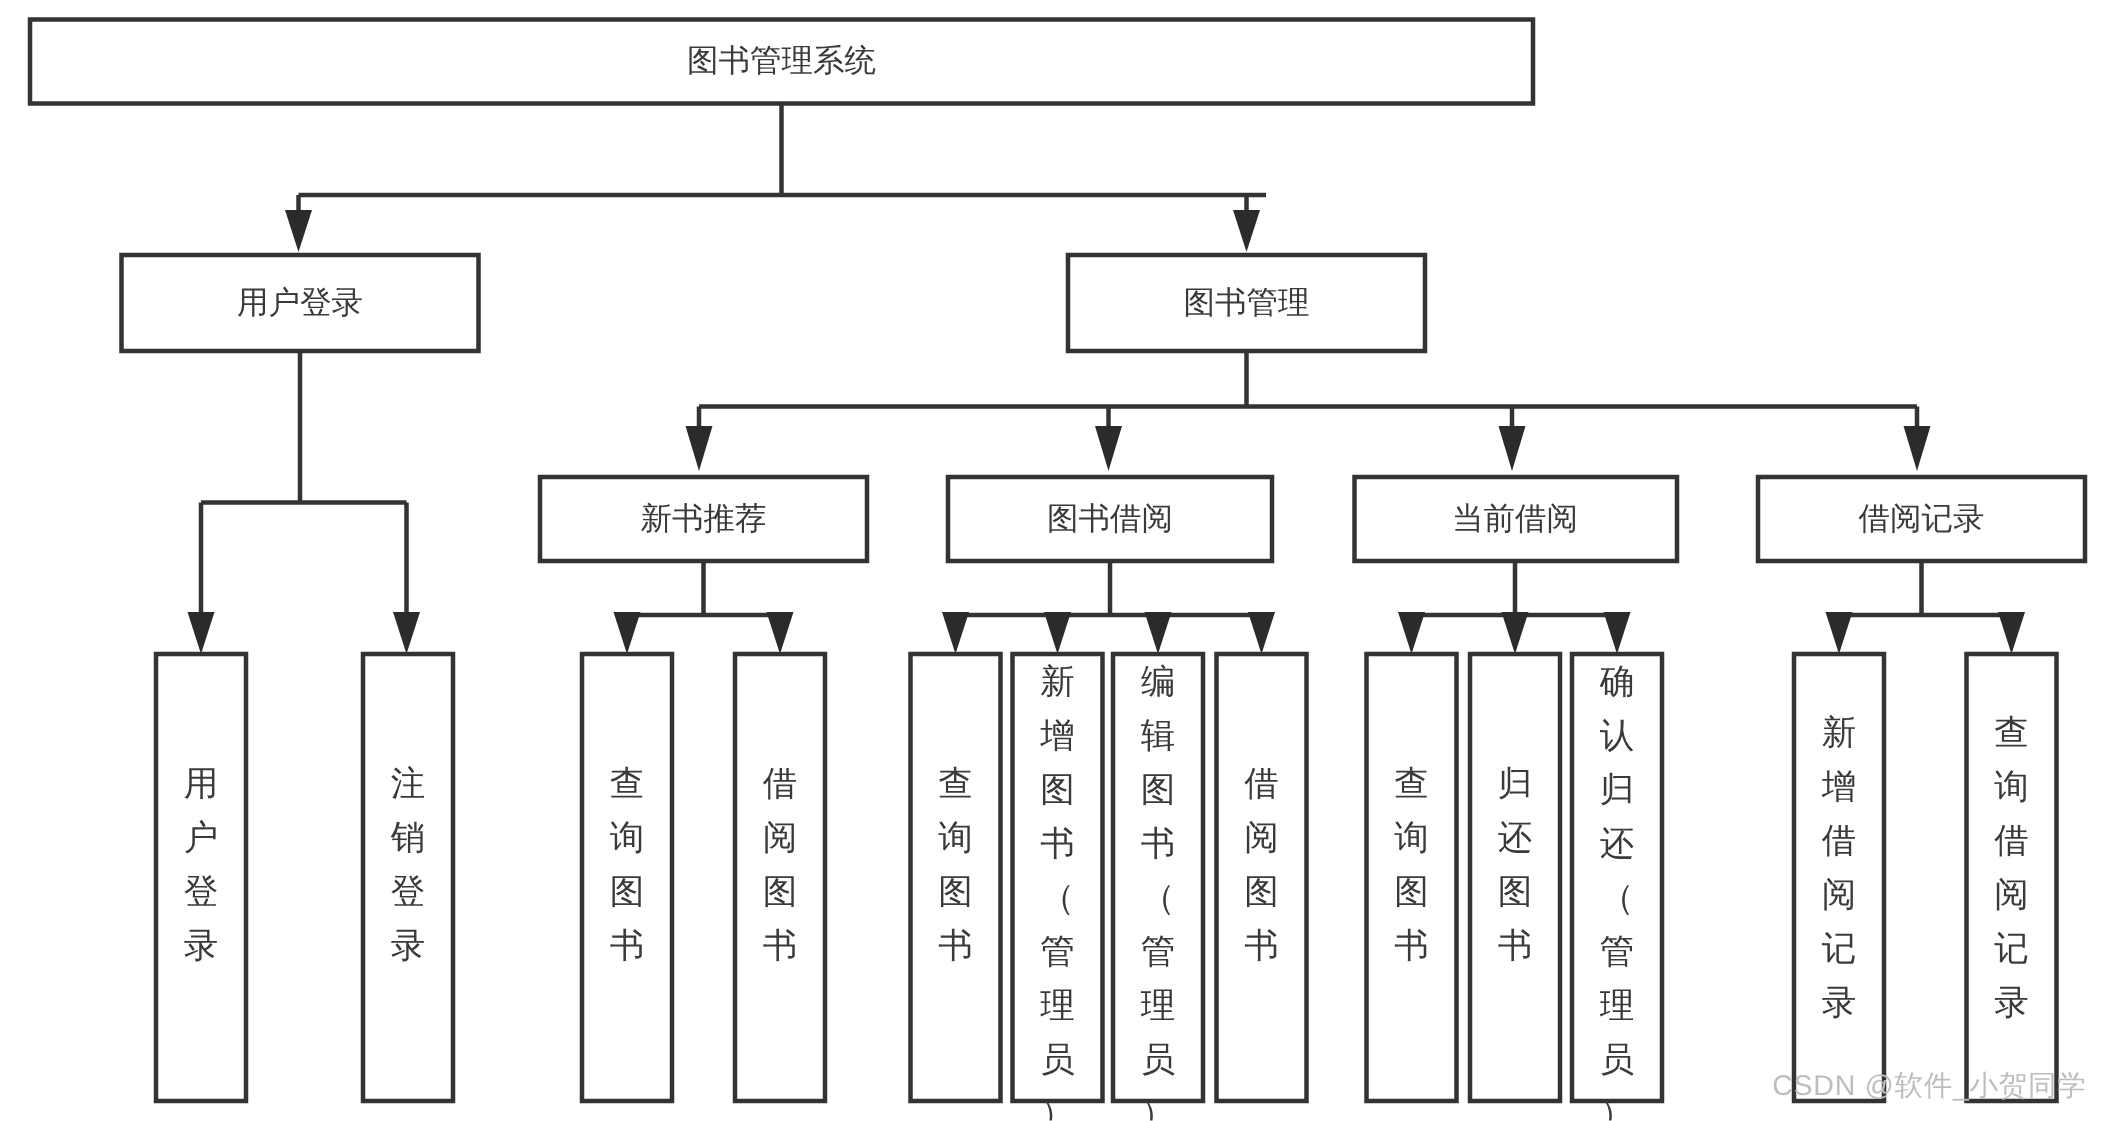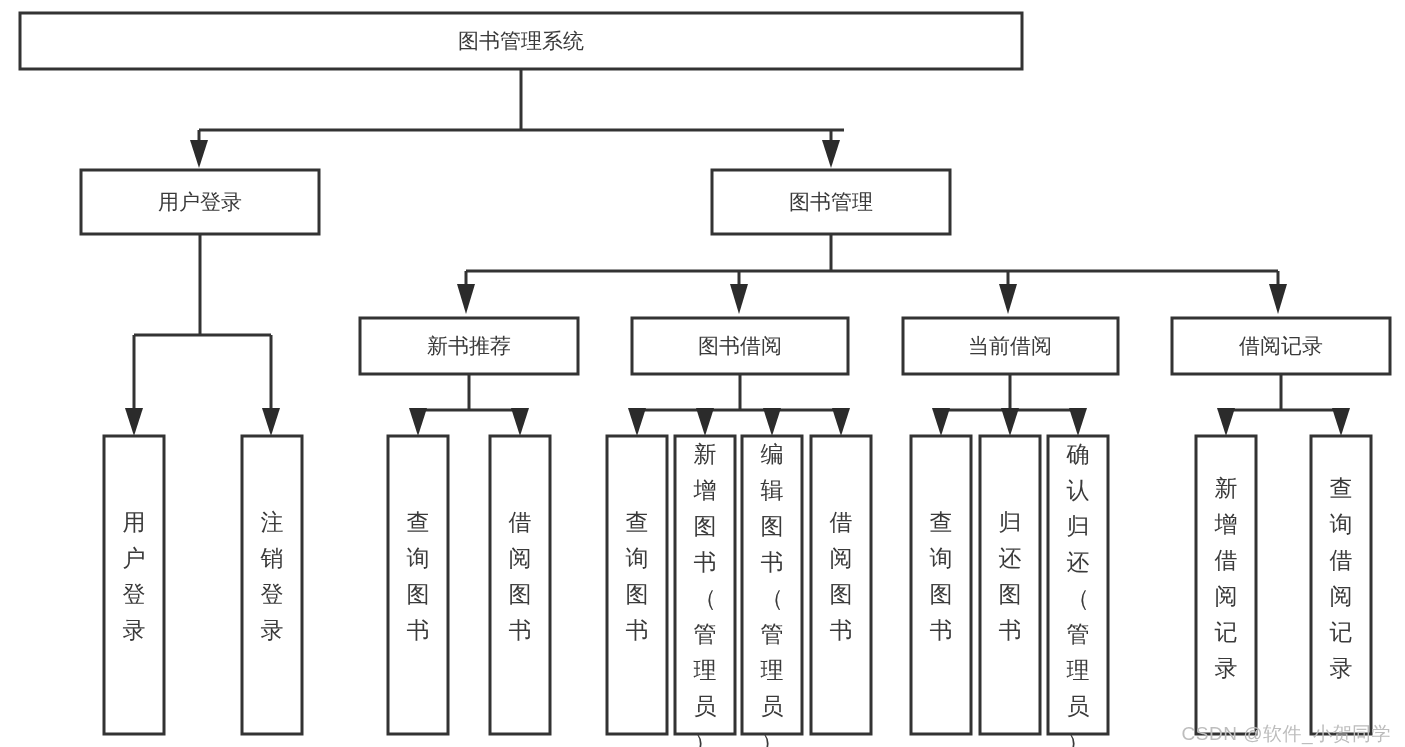--- a/index.html
+++ b/index.html
@@ -50,21 +50,21 @@
   }
   .node-label-v {
     font-family: "Liberation Sans", "DejaVu Sans", sans-serif;
     font-size: 23px;
     fill: #3a3a3a;
     text-anchor: middle;
   }
   .watermark-text {
     position: absolute;
     right: 14px;
-    bottom: 0;
+    bottom: 10px;
     font-family: "Liberation Sans", "DejaVu Sans", sans-serif;
     font-size: 19px;
     color: #bdbdbd;
     letter-spacing: 0.5px;
     white-space: nowrap;
     pointer-events: none;
   }
 </style>
 </head>
 <body>

